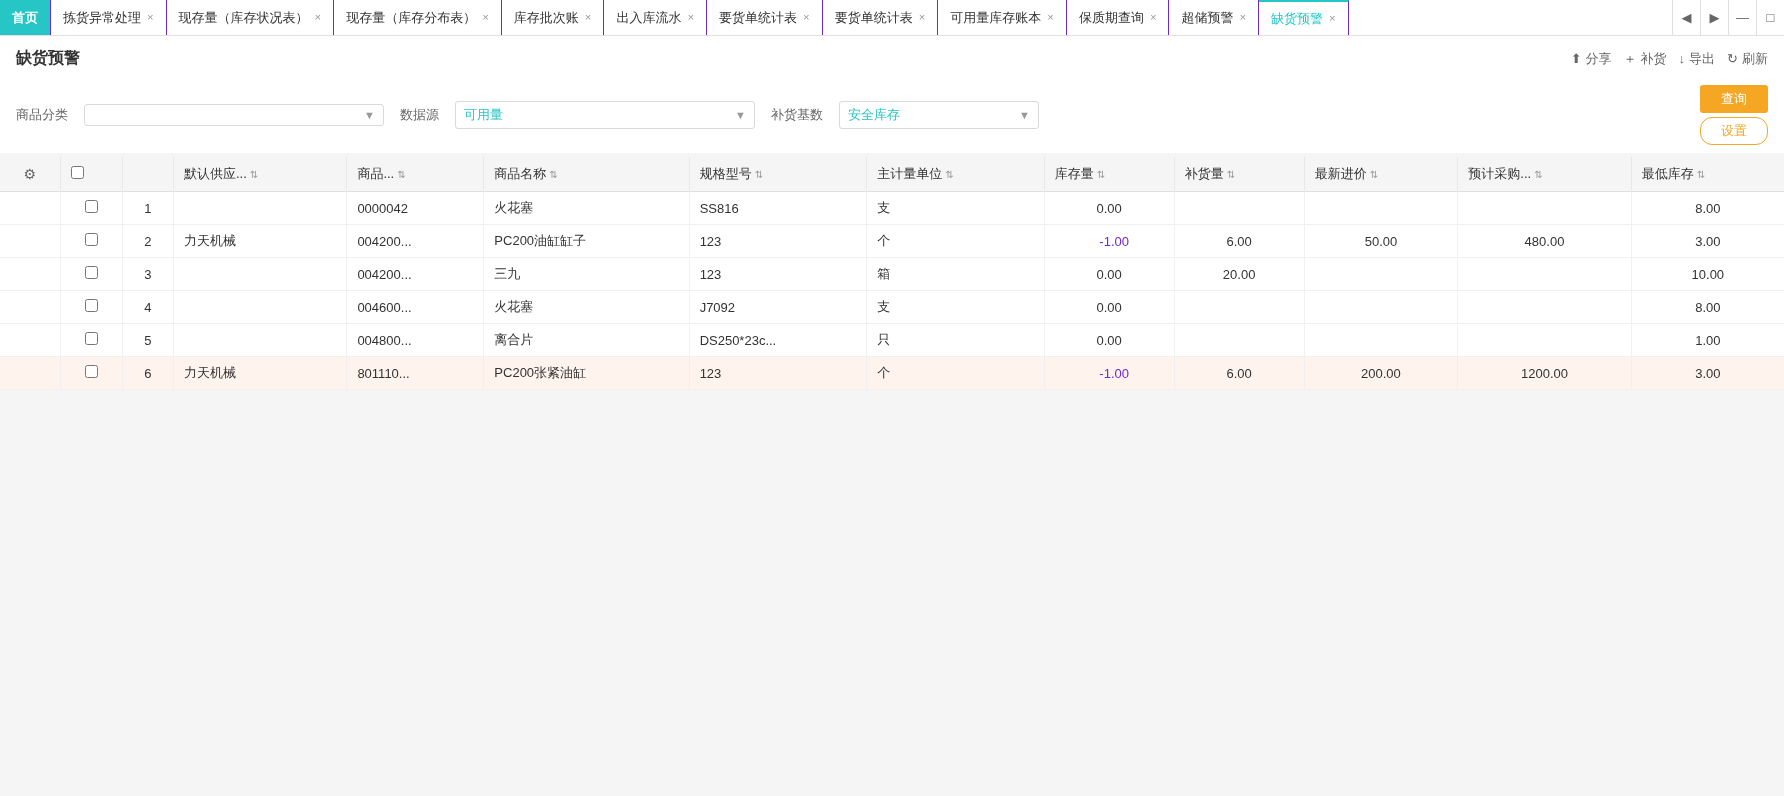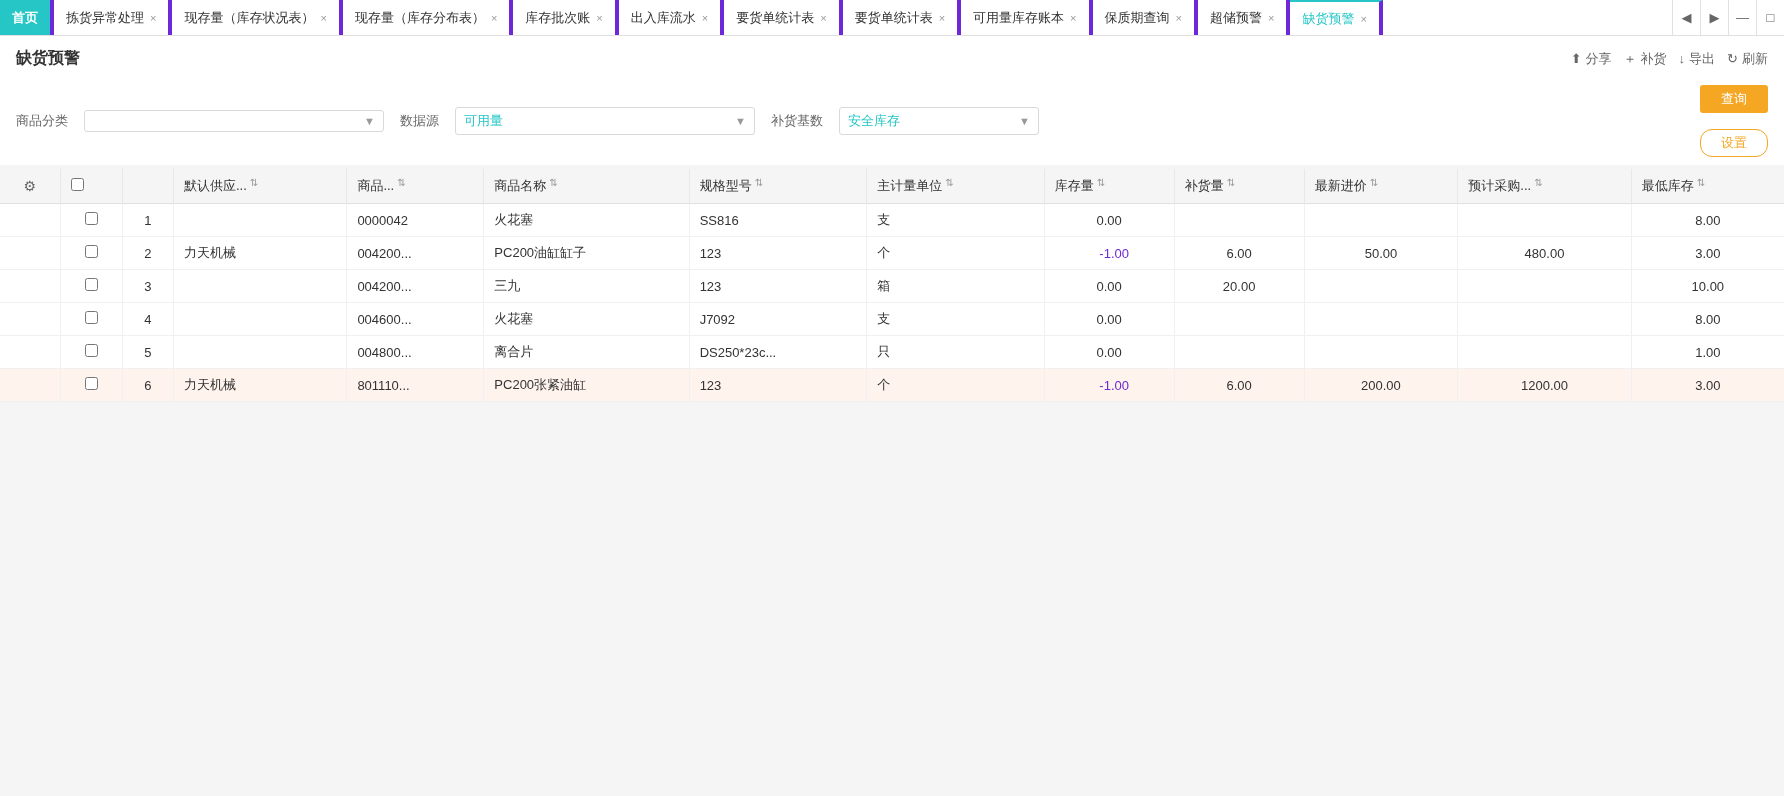--- a/index.html
+++ b/index.html
@@ -12,26 +12,27 @@
       background: #fff;
       border-bottom: 1px solid #e0e0e0;
       height: 36px;
       overflow: hidden;
     }
     .tab-item {
       display: flex;
       align-items: center;
       padding: 12px 12px;
       height: 36px;
-      border-right: 4px solid #6d28d9;
+      border-right: 1px solid #6d28d9;
       white-space: nowrap;
       cursor: pointer;
       font-size: 13px;
       color: #333;
       position: relative;
+      font-family: Liberation Mono, monospace;
     }
     .tab-item.home {
       background: #26c6c6;
       color: #fff;
       font-weight: bold;
     }
     .tab-item.active {
       background: #fff;
       border-top: 2px solid #26c6c6;
       color: #26c6c6;
@@ -114,21 +115,21 @@
       min-width: 200px;
       justify-content: space-between;
     }
     .filter-select-wide { min-width: 300px; }
     .filter-value { color: #26c6c6; }
     .chevron { color: #999; font-size: 11px; }
     .filter-actions {
       margin-left: auto;
       display: flex;
       flex-direction: column;
-      gap: 16px;
+      gap: 4px;
     }
     .btn-query {
       background: #f5a623;
       color: #fff;
       border: none;
       border-radius: 3px;
       padding: 5px 20px;
       cursor: pointer;
       font-size: 13px;
     }
@@ -162,20 +163,21 @@
       text-align: left;
       font-weight: normal;
       color: #333;
       white-space: nowrap;
       border-right: 1px solid #e8e8e8;
       position: relative;
     }
     thead th:last-child { border-right: none; }
     .th-sort {
       display: flex;
+      align-items: center;
       gap: 3px;
       cursor: pointer;
     }
     .sort-icon { color: #999; font-size: 10px; }
     tbody tr {
       border-bottom: 1px solid #f0f0f0;
     }
     tbody tr.highlight { background: #fff3ed; }
     tbody td {
       padding: 7px 10px;

